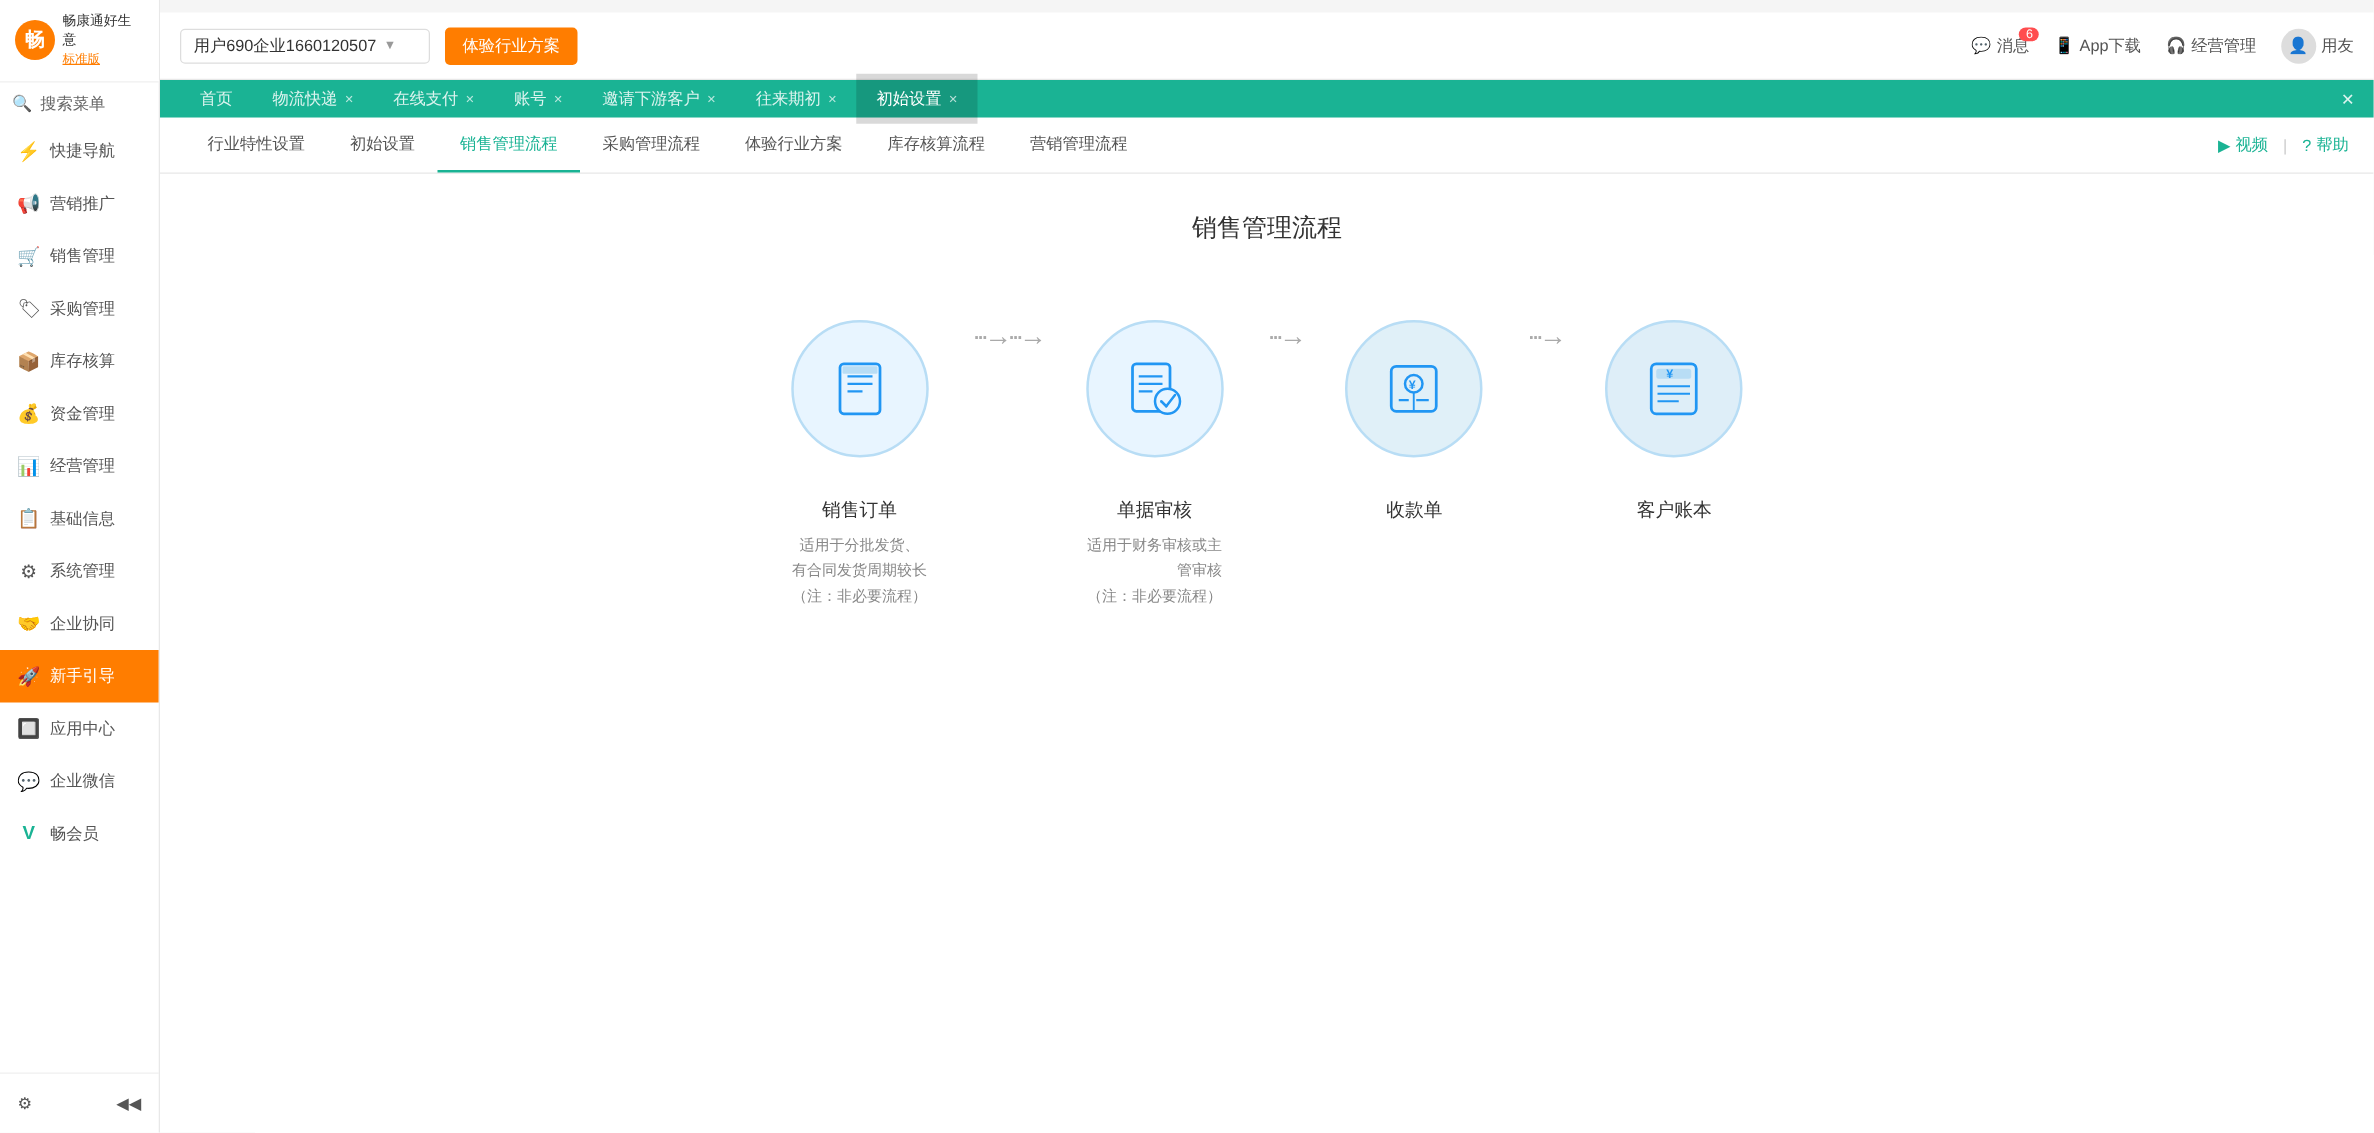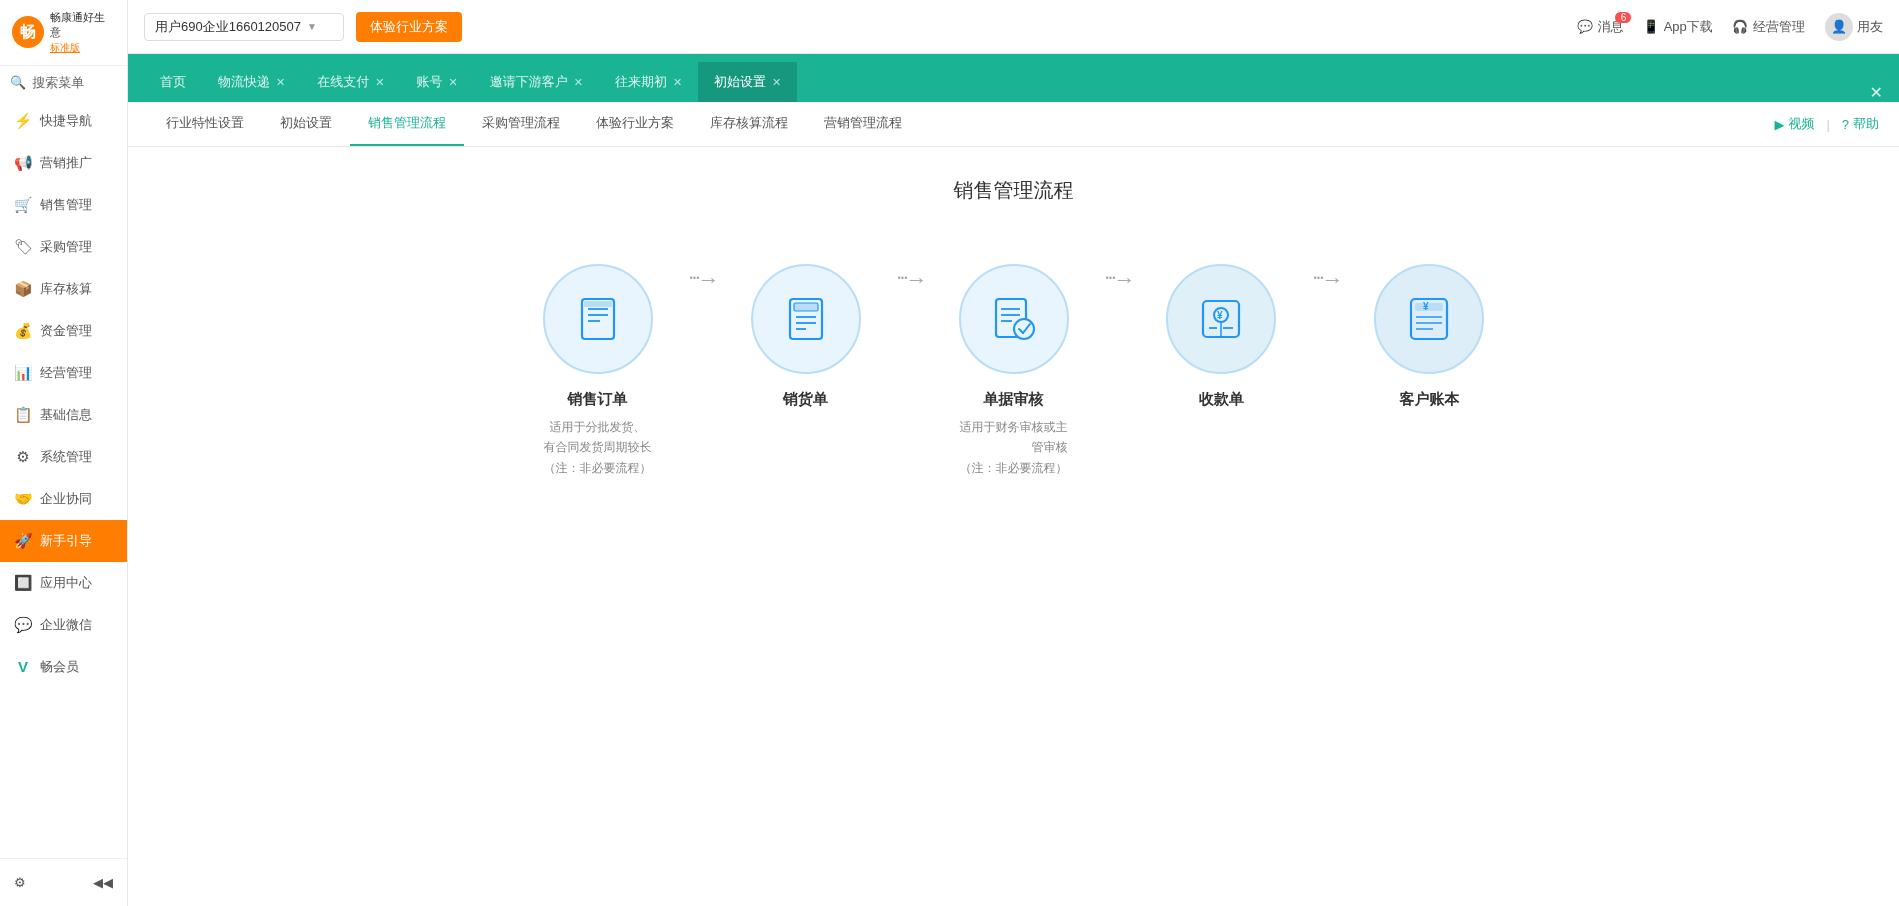--- a/index.html
+++ b/index.html
@@ -71,20 +71,21 @@
 
     
     .topbar {
       background: #fff;
       height: 54px;
       display: flex;
       align-items: center;
       padding: 0 16px;
       border-bottom: 1px solid #e8e8e8;
       gap: 12px;
+      margin-top: 10px;
     }
     .topbar-user-select {
       display: flex; align-items: center; gap: 6px;
       border: 1px solid #ddd; border-radius: 4px;
       padding: 4px 10px; cursor: pointer; color: #333; font-size: 13px;
       min-width: 200px;
     }
     .topbar-user-select .arrow { color: #999; font-size: 10px; }
     .topbar-trial-btn {
       background: #ff7d00; color: #fff; border: none;
@@ -104,24 +105,25 @@
       font-size: 10px; padding: 0 4px; min-width: 16px; text-align: center;
     }
     .user-avatar {
       width: 28px; height: 28px; background: #ddd; border-radius: 50%;
       display: flex; align-items: center; justify-content: center; color: #888;
     }
 
     
     .nav-tabs {
       background: #1ab394;
-      display: flex; align-items: flex-end;
+      display: flex; align-items: center;
       padding: 0 16px;
-      height: 48px;
+      height: 30px;
       position: relative;
+      font-family: Liberation Mono, monospace;
     }
     .nav-tab {
       padding: 0 16px; height: 40px;
       display: flex; align-items: center; gap: 4px;
       color: rgba(255,255,255,0.85); cursor: pointer; font-size: 13px;
       white-space: nowrap;
       transition: background 0.2s;
     }
     .nav-tab.active { background: rgba(0,0,0,0.15); color: #fff; font-weight: 500; }
     .nav-tab .close-x { font-size: 11px; color: rgba(255,255,255,0.7); margin-left: 2px; }
@@ -200,22 +202,23 @@
       position: relative;
     }
     .flow-circle svg {
       width: 52px;
       height: 52px;
     }
     .flow-label {
       font-size: 15px;
       color: #333;
       margin-bottom: 8px;
-      font-weight: 700;
+      font-weight: 400;
       text-align: center;
+      margin-top: 17px;
     }
     .flow-desc {
       font-size: 12px;
       color: #888;
       text-align: center;
       line-height: 1.6;
     }
     .flow-arrow {
       display: flex;
       align-items: center;
@@ -426,33 +429,20 @@
           <div class="flow-label">销售订单</div>
           <div class="flow-desc" style="font-size:12px;color:#888;line-height:1.7;">
             适用于分批发货、<br>有合同发货周期较长<br>（注：非必要流程）
           </div>
         </div>
 
         <div class="flow-arrow">
           <span style="color:#aaa;font-size:22px;letter-spacing:-4px;">···→</span>
         </div>
 
-        <div class="flow-step">
-          <div class="flow-circle">
-            <svg viewBox="0 0 52 52" fill="none" xmlns="http://www.w3.org/2000/svg">
-              <rect x="10" y="6" width="32" height="40" rx="3" fill="none" stroke="#2196F3" stroke-width="2.2"></rect>
-              <rect x="14" y="10" width="24" height="8" rx="1.5" fill="#b8ddf5" stroke="#2196F3" stroke-width="1.2"></rect>
-              <line x1="16" y1="24" x2="36" y2="24" stroke="#2196F3" stroke-width="1.8"></line>
-              <line x1="16" y1="30" x2="36" y2="30" stroke="#2196F3" stroke-width="1.8"></line>
-              <line x1="16" y1="36" x2="26" y2="36" stroke="#2196F3" stroke-width="1.8"></line>
-            </svg>
-          </div>
-          <div class="flow-label">销货单</div>
-          <div class="flow-desc"></div>
-        </div>
 
         <div class="flow-arrow">
           <span style="color:#aaa;font-size:22px;letter-spacing:-4px;">···→</span>
         </div>
 
         <div class="flow-step">
           <div class="flow-circle">
             <svg viewBox="0 0 52 52" fill="none" xmlns="http://www.w3.org/2000/svg">
               <rect x="8" y="6" width="30" height="38" rx="3" fill="none" stroke="#2196F3" stroke-width="2.2"></rect>
               <line x1="13" y1="16" x2="32" y2="16" stroke="#2196F3" stroke-width="1.8"></line>

